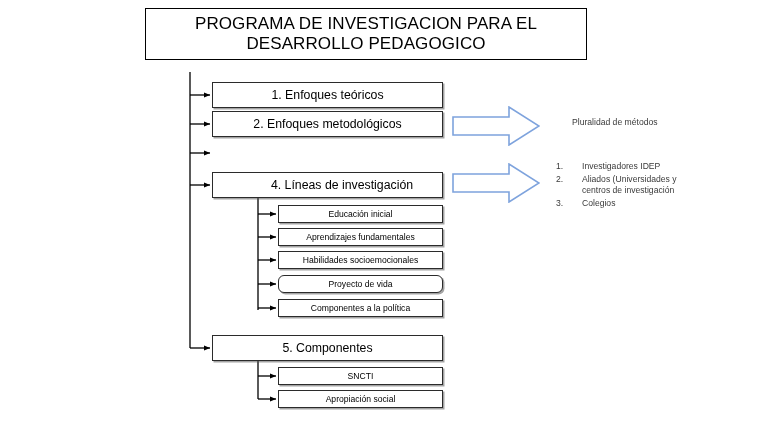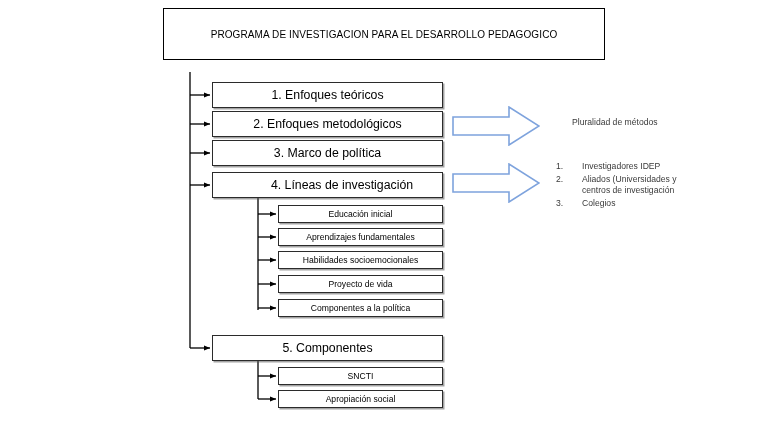--- a/index.html
+++ b/index.html
@@ -37,27 +37,27 @@
     border: 1.3px solid #2b2b2b;
     display: flex;
     align-items: center;
     justify-content: center;
     text-align: center;
     z-index: 2;
     box-shadow: 1.5px 1.5px 0 rgba(90,90,90,0.55);
   }
 
   .title-box {
-    left: 163px;
+    left: 145px;
     top: 8px;
     width: 442px;
     height: 52px;
     border: 1.4px solid #000000;
     box-shadow: none;
-    font-size: 10px;
+    font-size: 17px;
     letter-spacing: .1px;
   }
 
   .main-box {
     left: 212px;
     width: 231px;
     height: 26px;
     font-size: 12.3px;
   }
 
@@ -139,23 +139,20 @@
   </div>
 
   <div class="box main-box" style="top:82px;">
     <span>1.   Enfoques teóricos</span>
   </div>
 
   <div class="box main-box" style="top:111px;">
     <span>2. Enfoques metodológicos</span>
   </div>
 
-  <div class="box main-box" style="top:140px;">
-    <span>3. Marco de política</span>
-  </div>
 
   <div class="box main-box" style="top:172px;padding-left:29px;">
     <span>4. Líneas de investigación</span>
   </div>
 
   <div class="box main-box" style="top:335px;">
     <span>5. Componentes</span>
   </div>
 
   <div class="box sub-box" style="top:205px;">
@@ -163,21 +160,21 @@
   </div>
 
   <div class="box sub-box" style="top:251px;">
     <span>Habilidades socioemocionales</span>
   </div>
 
   <div class="box sub-box" style="top:228px;">
     <span>Aprendizajes fundamentales</span>
   </div>
 
-  <div class="box sub-box" style="top:275px;">
+  <div class="box sub-box" style="top:275px;border-radius:6px;">
     <span>Proyecto de vida</span>
   </div>
 
   <div class="box sub-box" style="top:299px;">
     <span>Componentes a la política</span>
   </div>
 
   <div class="box sub-box" style="top:367px;">
     <span>SNCTI</span>
   </div>

